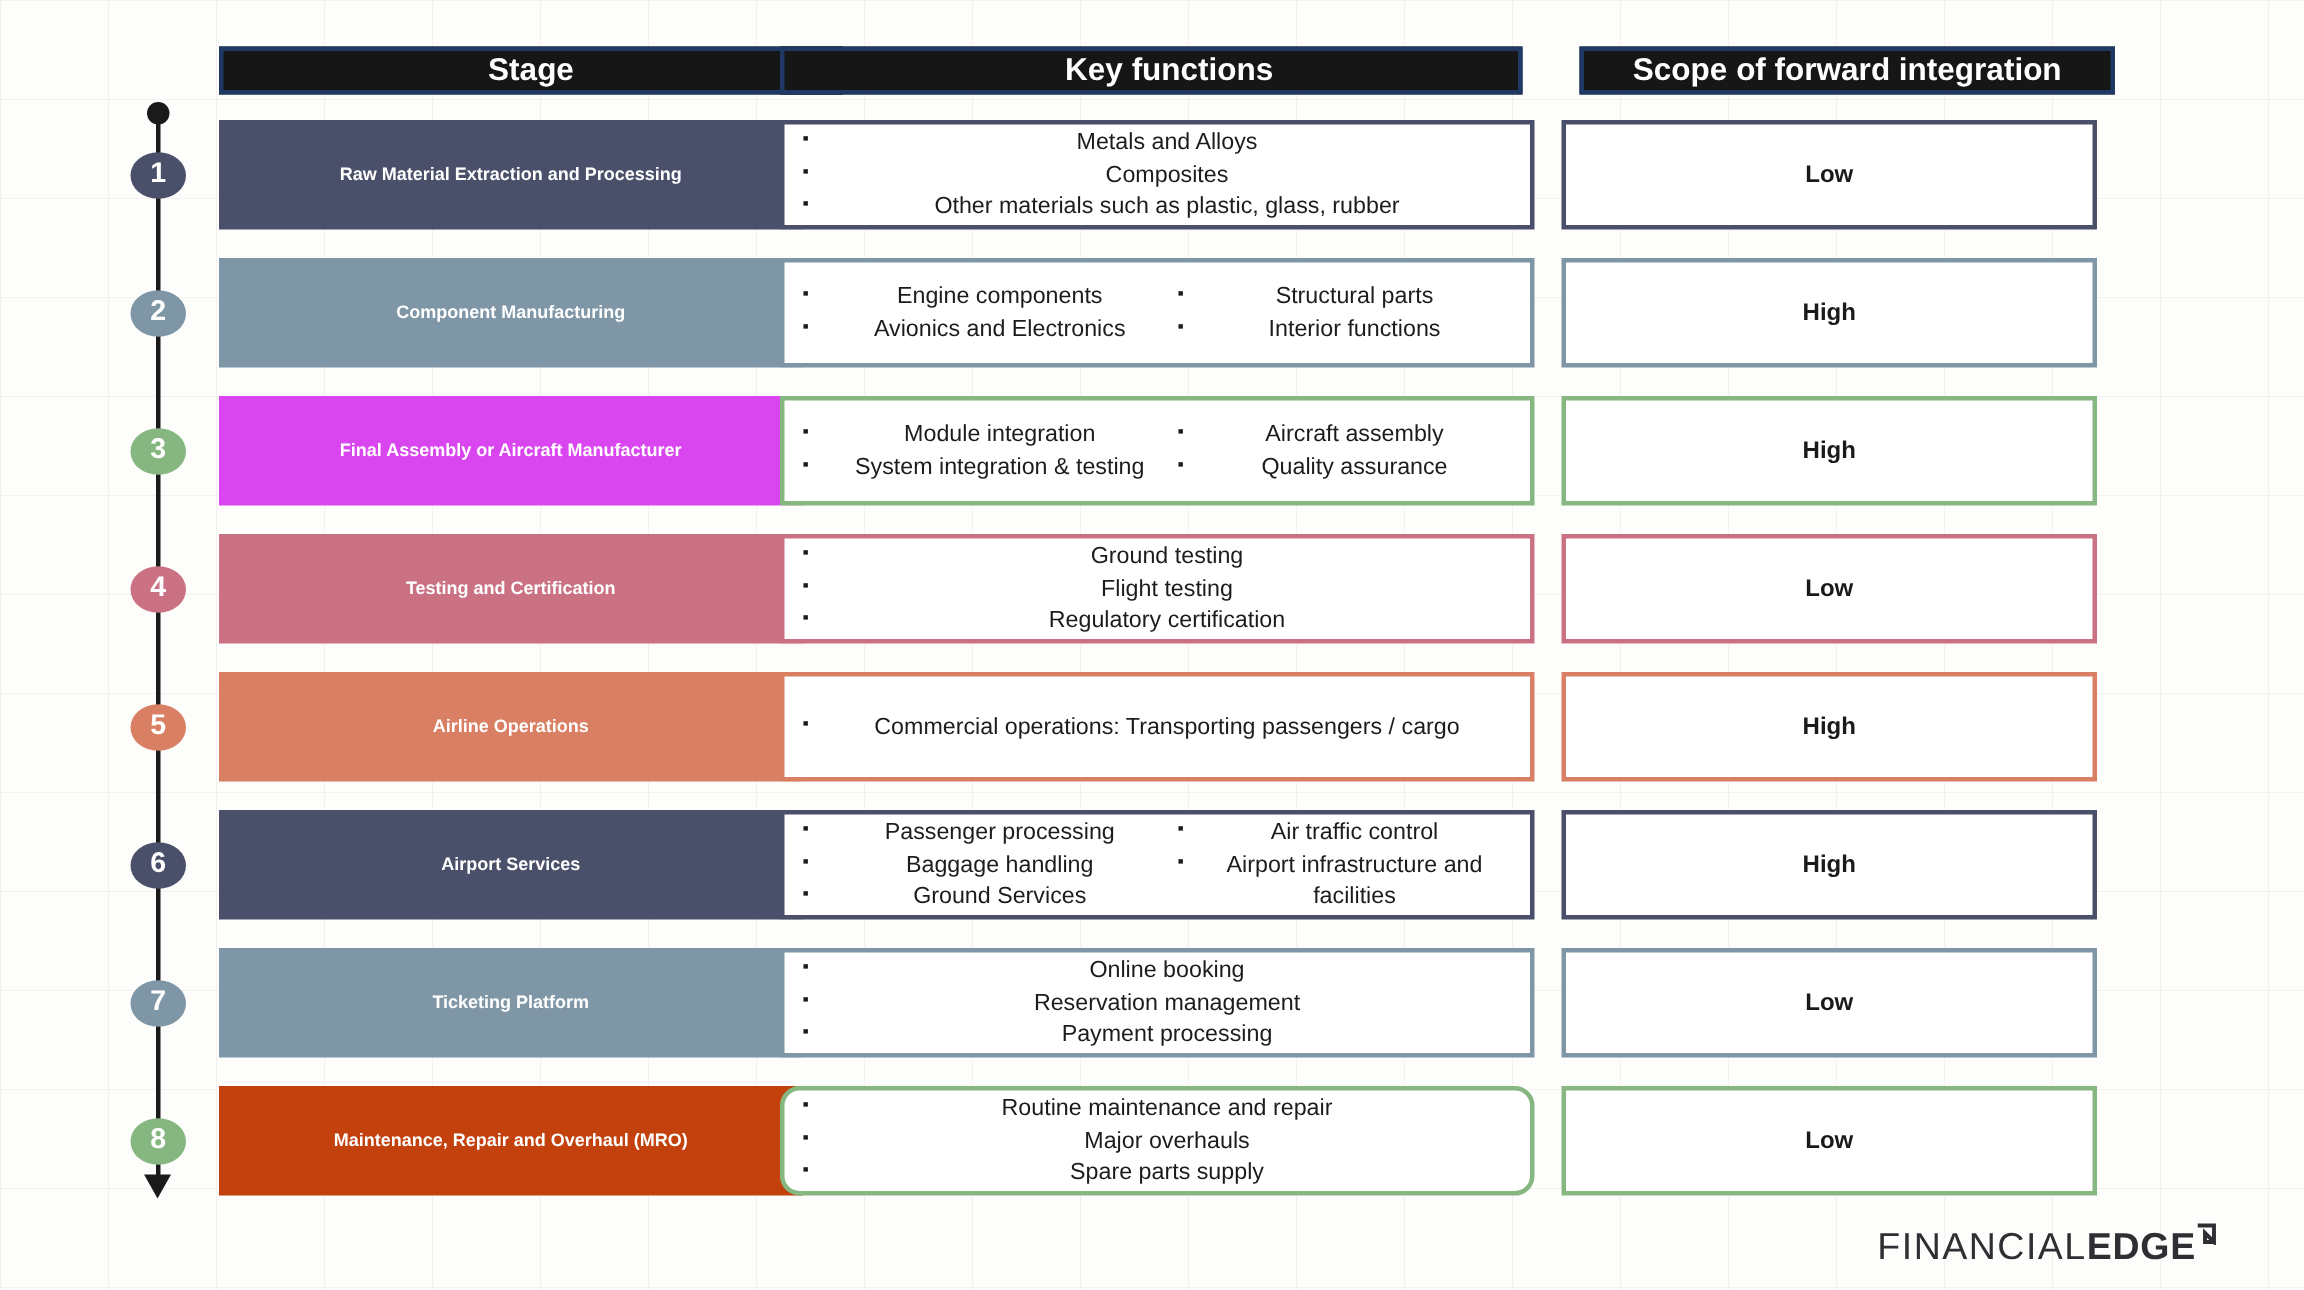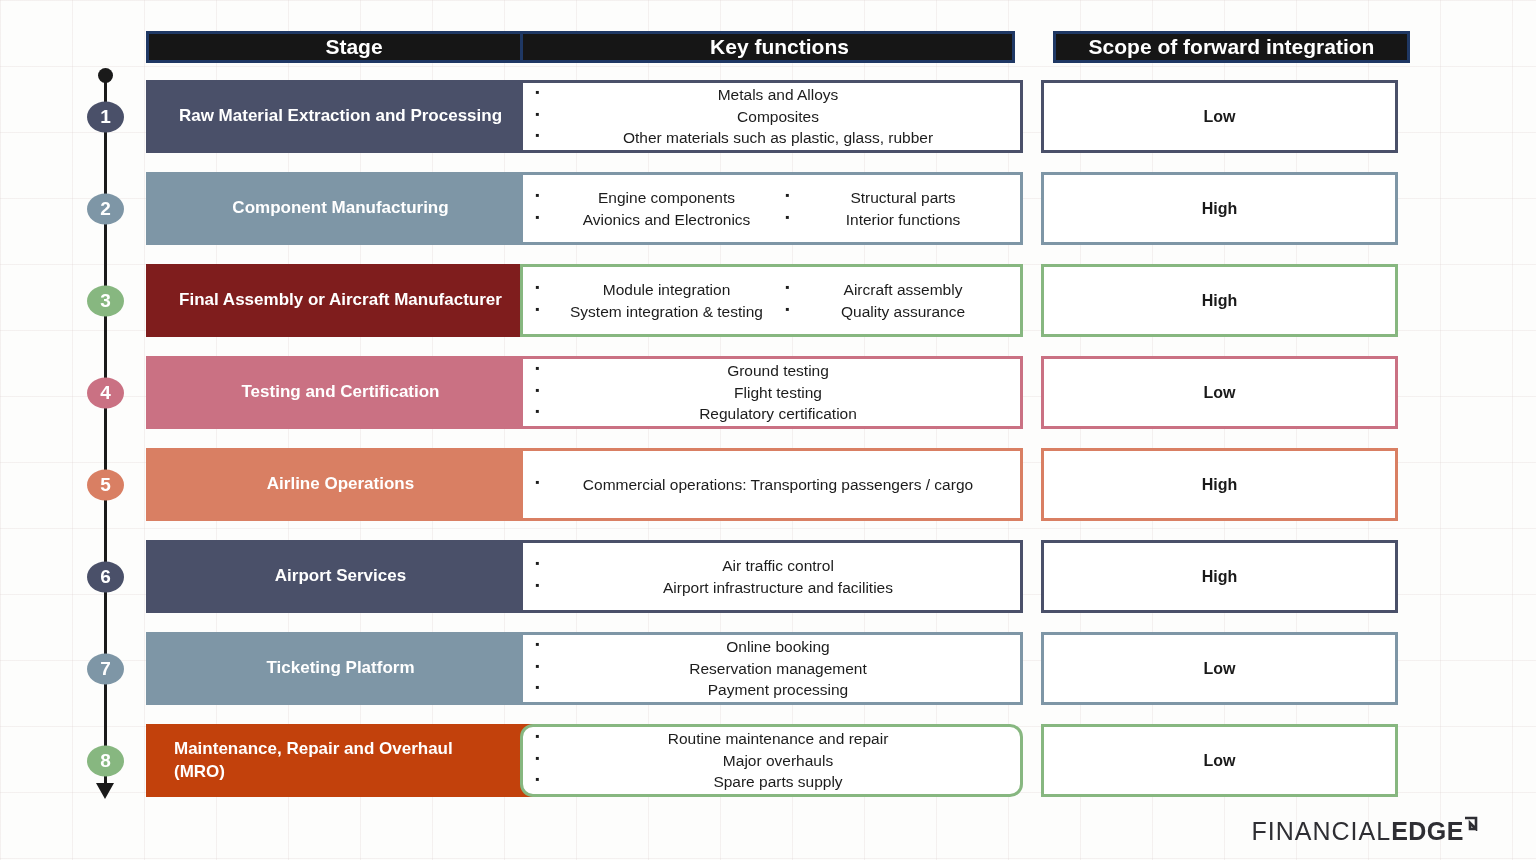--- a/index.html
+++ b/index.html
@@ -33,23 +33,23 @@
   .row  { position:relative; height:73px; }
 
   .num {
     position:absolute; left:87px; top:50%; transform:translateY(-50%);
     width:37px; height:31px; border-radius:50%;
     color:#fff; font-size:19px; font-weight:600;
     display:flex; align-items:center; justify-content:center;
   }
   .stage-box {
     position:absolute; left:146px; width:389px; height:100%;
-    color:#fff; font-weight:bold; font-size:17px; line-height:1.35;
-    display:flex; align-items:center; justify-content:center;
-    text-align:left; padding:0 28px;
+    color:#fff; font-weight:bold; font-size:12px; line-height:1.35;
+    display:flex; align-items:center; justify-content:center;
+    text-align:right; padding:0 28px;
   }
   .func-box {
     position:absolute; left:520px; width:503px; height:100%;
     background:#fff; border:3px solid;
     display:flex; align-items:center; padding:4px 12px;
   }
   .func-cols { display:flex; width:100%; align-items:flex-start;text-align:center; }
   ul.func-list { list-style:none; margin:0; padding:0; font-size:15.5px; color:#1c1c1c; line-height:1.38; }
   .func-col1 { flex:1; }
   .func-cols.has2 .func-col1 { flex:0 0 250px; }
@@ -118,21 +118,21 @@
           </ul>
       </div>
     </div>
     <div class="scope-box" style="border-color: rgb(126, 150, 166);">
       <span class="scope-label">High</span>
     </div>
   </div>
 
   <div class="row">
     <div class="num" style="background: rgb(135, 183, 128);">3</div>
-    <div class="stage-box" style="background: #7f1d1d;">
+    <div class="stage-box" style="background: #d946ef;">
       <span class="stage-label">Final Assembly or Aircraft Manufacturer</span>
     </div>
     <div class="func-box" style="border-color: rgb(135, 183, 128);">
       <div class="func-cols has2">
         <ul class="func-list func-col1">
             <li>Module integration</li>
             <li>System integration &amp; testing</li>
           </ul>
         <ul class="func-list func-col2">
             <li>Aircraft assembly</li>
@@ -183,20 +183,25 @@
     </div>
   </div>
 
   <div class="row">
     <div class="num" style="background: rgb(74, 80, 105);">6</div>
     <div class="stage-box" style="background: rgb(74, 80, 105);">
       <span class="stage-label">Airport Services</span>
     </div>
     <div class="func-box" style="border-color: rgb(74, 80, 105);">
       <div class="func-cols has2">
+        <ul class="func-list func-col1">
+            <li>Passenger processing</li>
+            <li>Baggage handling</li>
+            <li>Ground Services</li>
+          </ul>
         <ul class="func-list func-col2">
             <li>Air traffic control</li>
             <li>Airport infrastructure and facilities</li>
           </ul>
       </div>
     </div>
     <div class="scope-box" style="border-color: rgb(74, 80, 105);">
       <span class="scope-label">High</span>
     </div>
   </div>

